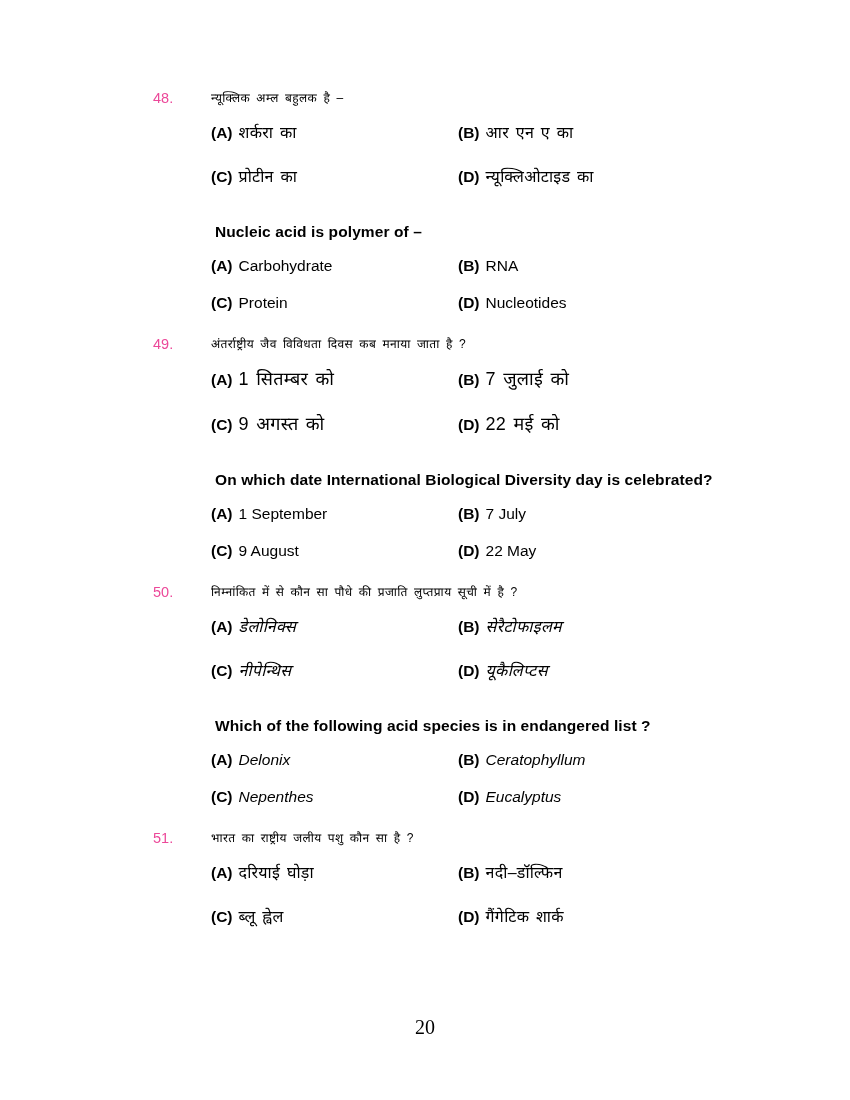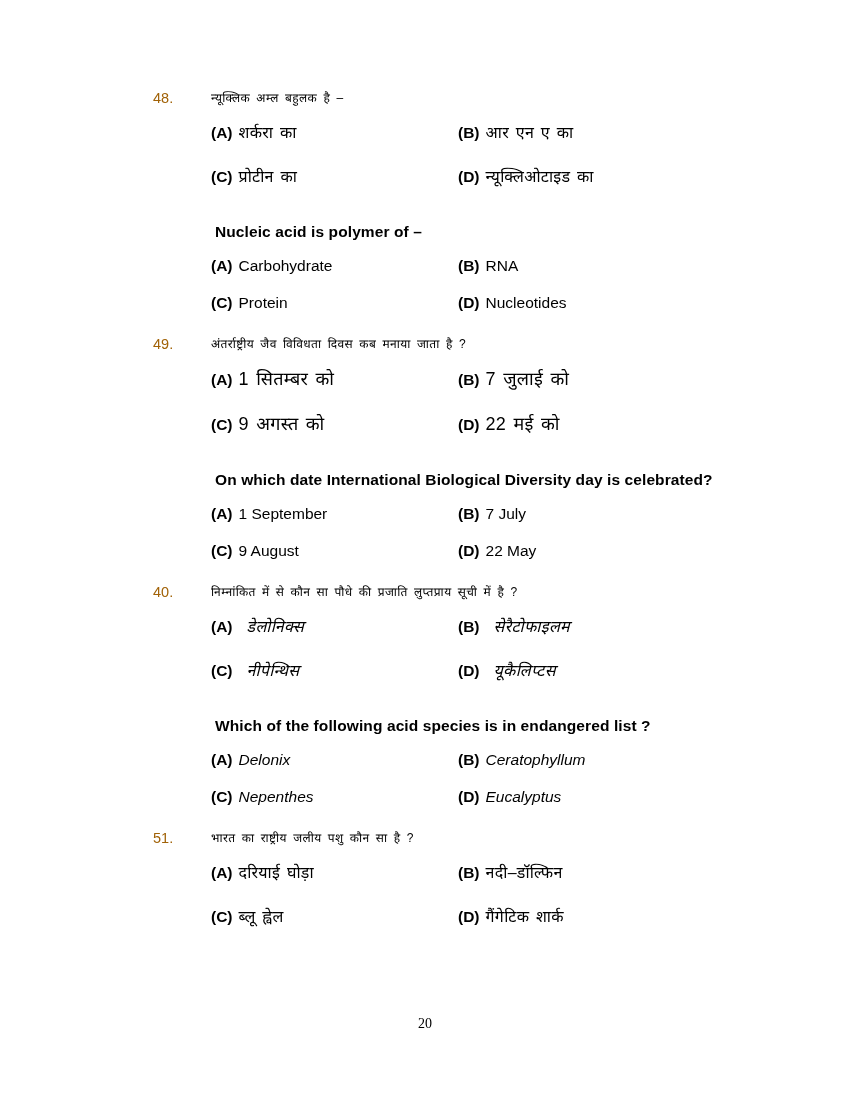--- a/index.html
+++ b/index.html
@@ -41,21 +41,21 @@
   .qhead {
     display: flex;
     align-items: flex-start;
     margin-bottom: 0px;
   }
   .qnum {
     width: 58px;
     flex: 0 0 58px;
     font-size: 14.5px;
     line-height: 26px;
-    color: #a16207;
+    color: #ec4899;
   }
   .qtext-hi {
     flex: 1 1 auto;
     font-size: 12px;
     line-height: 26px;
     letter-spacing: 0.4px;
     word-spacing: 2.5px;
   }
 
   
@@ -93,37 +93,37 @@
   }
 
   
   .opts-hi .opt { line-height: 44px; }
   .opts-hi .opt-val {
     font-size: 16px;
     letter-spacing: 0.3px;
     word-spacing: 2px;
   }
   .opts-hi.small-digit .opt-val { font-size: 18px; }
-  .opts-hi.italic .opt-val { font-style: italic; margin-left: 8px; }
+  .opts-hi.italic .opt-val { font-style: italic; }
 
   
   .opts-en .opt { line-height: 37px; }
   .opts-en .opt-val { font-size: 15.5px; font-weight: normal; }
   .opts-en.bolditalic .opt-val { font-weight: normal; font-style: italic; }
 
   .gap-sm { height: 10px; }
   .gap-md { height: 18px; }
 
   .page-number {
     position: absolute;
     left: 0;
     top: 1016px;
     width: 850px;
     text-align: center;
-    font-size: 14px;
+    font-size: 20px;
     font-family: "Liberation Serif", serif;
   }
 </style>
 </head>
 <body>
 
 <div class="page">
   <div class="content">
 
     <div class="qblock">
@@ -215,21 +215,21 @@
           <span class="opt-lbl">(D)</span>
           <span class="opt-val">22 May</span>
         </div>
       </div>
     </div>
 
     <div class="gap-sm"></div>
 
     <div class="qblock">
       <div class="qhead">
-        <div class="qnum">40.</div>
+        <div class="qnum">50.</div>
         <div class="qtext-hi">निम्नांकित में से कौन सा पौधे की प्रजाति लुप्तप्राय सूची में है ?</div>
       </div>
       <div class="opts opts-hi italic">
         <div class="opt">
           <span class="opt-lbl">(A)</span>
           <span class="opt-val">डेलोनिक्स</span>
         </div>
         <div class="opt">
           <span class="opt-lbl">(B)</span>
           <span class="opt-val">सेरैटोफाइलम</span>

